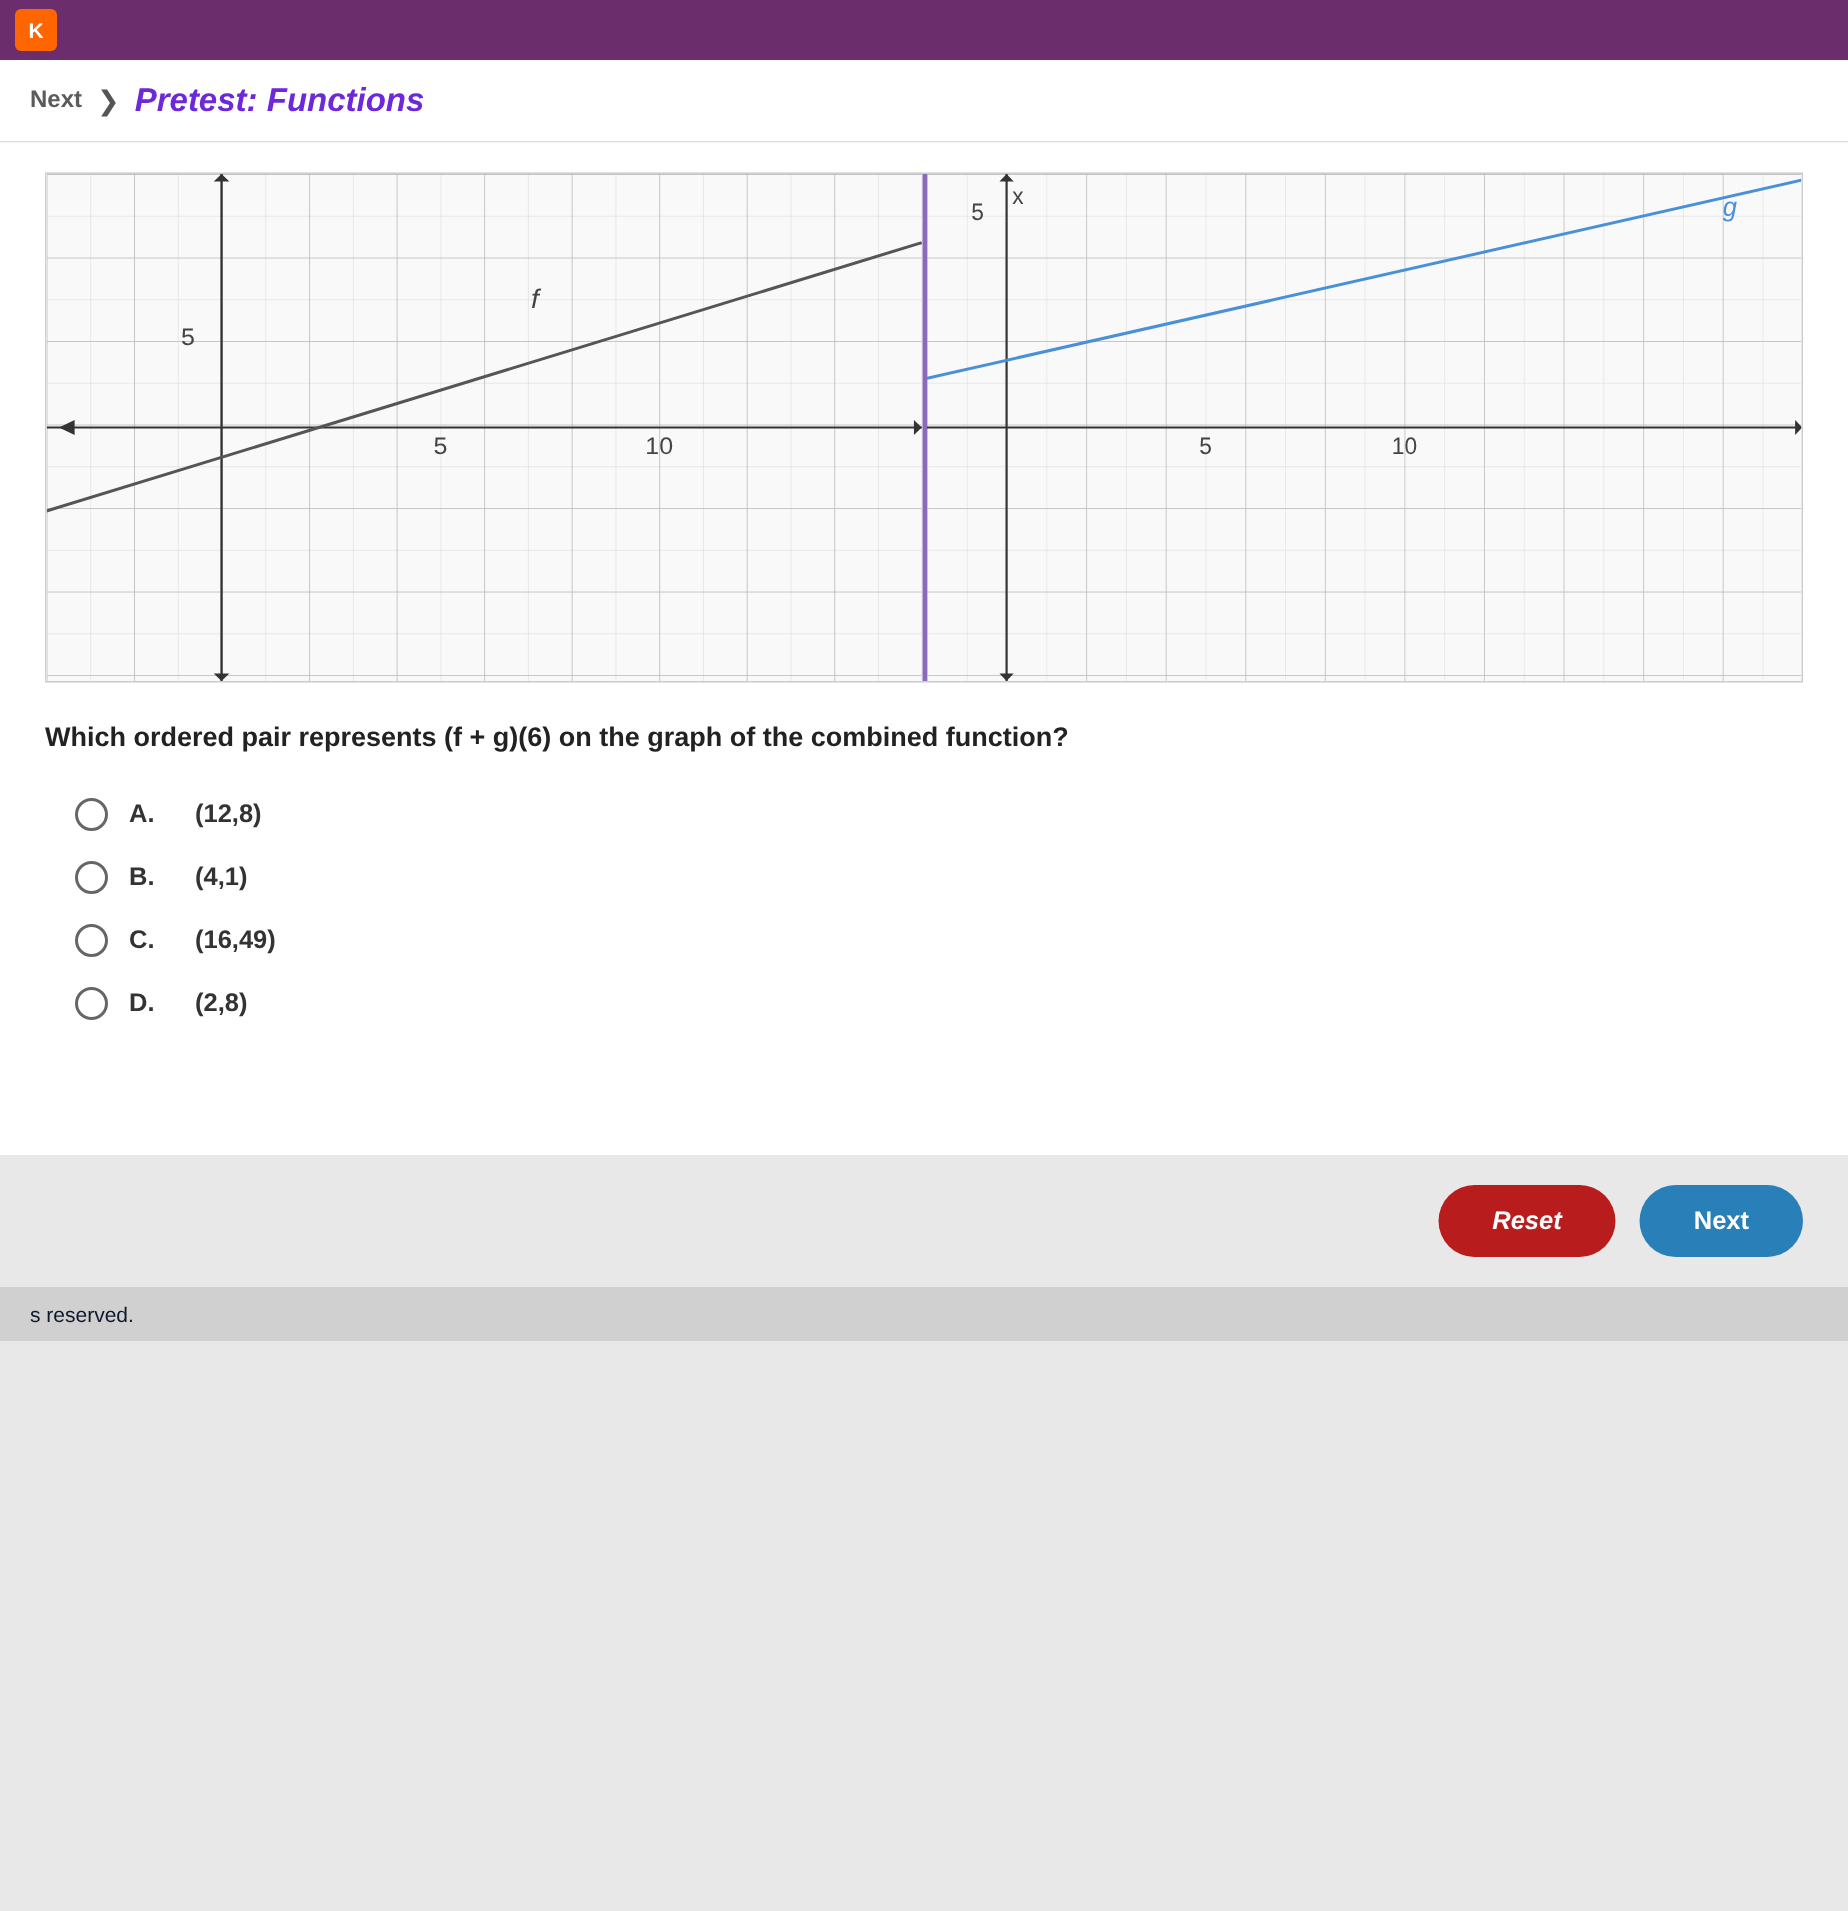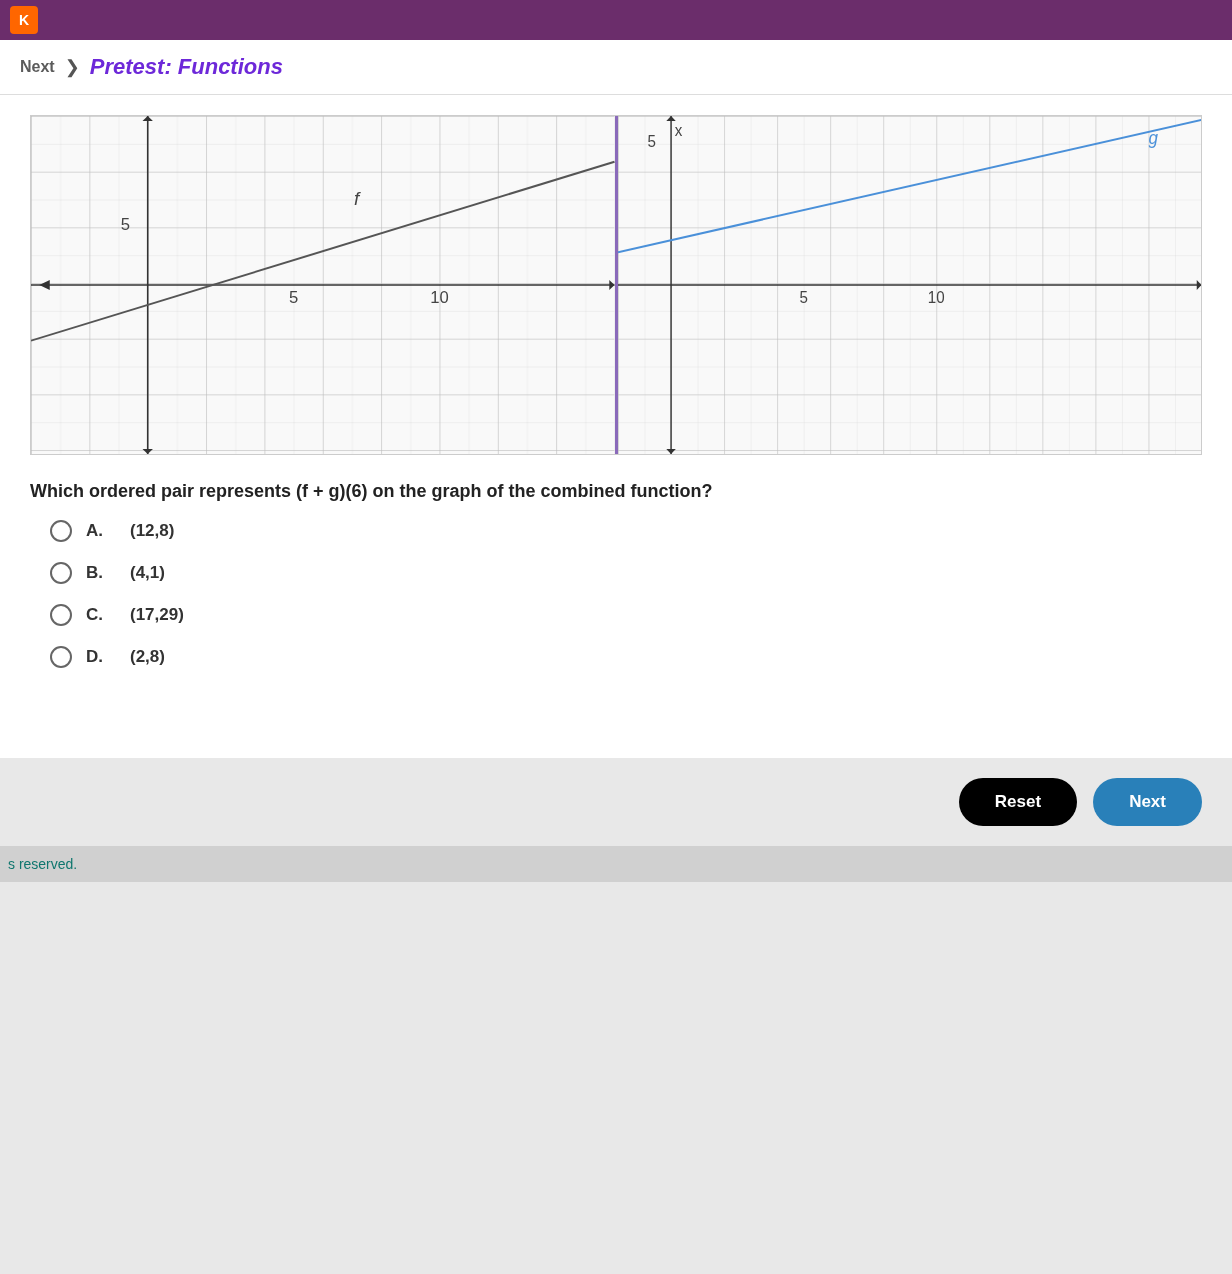--- a/index.html
+++ b/index.html
@@ -96,21 +96,21 @@
     .graph-svg {
       width: 100%;
       height: 100%;
     }
 
     
     .question-text {
       font-size: 18px;
       font-weight: 600;
       color: #222;
-      margin-bottom: 16px;
+      margin-bottom: 28px;
       line-height: 1.4;
     }
 
     
     .choices {
       display: flex;
       flex-direction: column;
       gap: 20px;
       margin-left: 20px;
       margin-bottom: 60px;
@@ -142,46 +142,47 @@
     }
 
     
     .bottom-buttons {
       display: flex;
       justify-content: flex-end;
       gap: 16px;
       padding: 20px 30px;
     }
     .btn-reset {
-      background: #000000;
+      background: #b91c1c;
       color: white;
       border: none;
       border-radius: 25px;
       padding: 14px 36px;
       font-size: 17px;
       font-weight: 600;
       cursor: pointer;
+      font-style: italic;
     }
     .btn-next {
       background: #2980b9;
       color: white;
       border: none;
       border-radius: 25px;
       padding: 14px 36px;
       font-size: 17px;
       font-weight: 600;
       cursor: pointer;
     }
 
     
     .footer {
       background: #d0d0d0;
-      padding: 10px 8px;
+      padding: 10px 20px;
       font-size: 14px;
-      color: #0f766e;
+      color: #0f172a;
     }
   </style>
 </head>
 <body>
 
 <div class="top-bar">
   <div class="top-bar-logo">
     <span>K</span>
   </div>
 </div>
@@ -284,21 +285,21 @@
 
     <div class="choice-item">
       <div class="radio-circle"></div>
       <span class="choice-label">B.</span>
       <span class="choice-value">(4,1)</span>
     </div>
 
     <div class="choice-item">
       <div class="radio-circle"></div>
       <span class="choice-label">C.</span>
-      <span class="choice-value">(17,29)</span>
+      <span class="choice-value">(16,49)</span>
     </div>
 
     <div class="choice-item">
       <div class="radio-circle"></div>
       <span class="choice-label">D.</span>
       <span class="choice-value">(2,8)</span>
     </div>
 
   </div>
 

